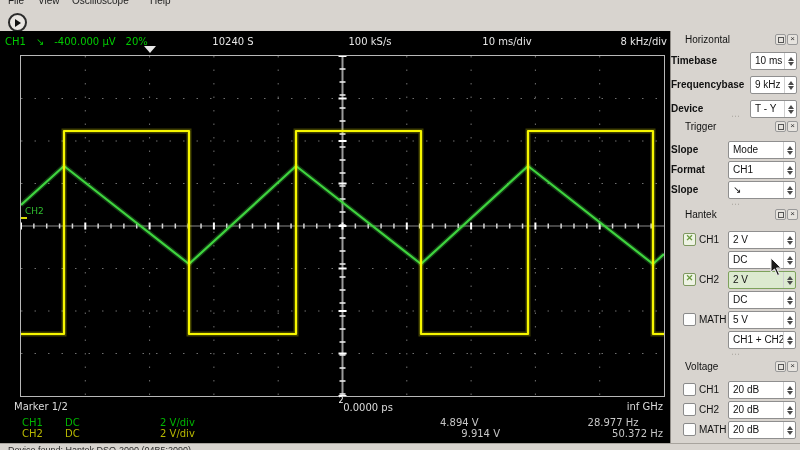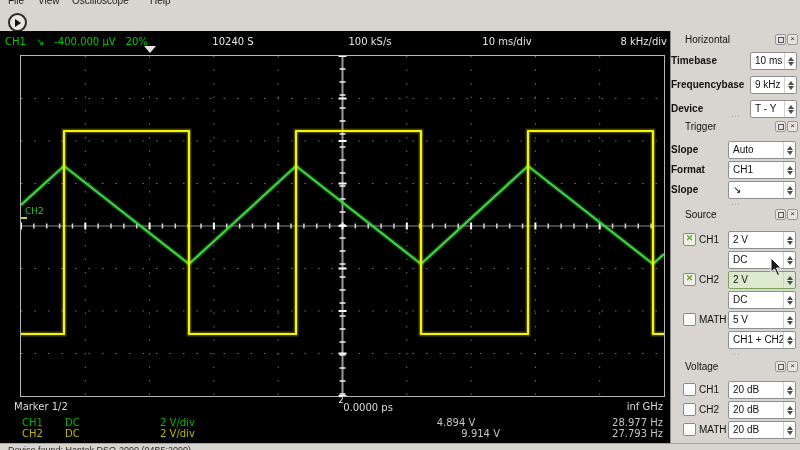--- a/index.html
+++ b/index.html
@@ -193,29 +193,29 @@
     <div class="marker2">2</div>
 
     <div class="bb" style="left:14px;top:370px">Marker 1/2</div>
     <div class="bb" style="left:328px;top:371px;width:80px;text-align:center">0.0000 ps</div>
     <div class="bb" style="left:563px;top:370px;width:100px;text-align:right">inf GHz</div>
 
     <div>
       <span class="bb" style="left: 22px; top: 386px; color: rgb(0, 180, 0);">CH1</span>
       <span class="bb" style="left: 65px; top: 386px; color: rgb(0, 180, 0);">DC</span>
       <span class="bb" style="left: 160px; top: 386px; color: rgb(0, 180, 0);">2 V/div</span>
-      <span class="bb gray" style="left:416px;top:386px;width:80px;text-align:center">4.894 V</span>
-      <span class="bb gray" style="left:563px;top:386px;width:100px;text-align:right">28.977 Hz</span>
+      <span class="bb gray" style="left:440px;top:386px;width:80px;text-align:left">4.894 V</span>
+      <span class="bb gray" style="left:563px;top:386px;width:100px;text-align:center">28.977 Hz</span>
     </div>
     <div>
       <span class="bb" style="left: 22px; top: 397px; color: rgb(184, 184, 0);">CH2</span>
       <span class="bb" style="left: 65px; top: 397px; color: rgb(184, 184, 0);">DC</span>
       <span class="bb" style="left: 160px; top: 397px; color: rgb(184, 184, 0);">2 V/div</span>
       <span class="bb gray" style="left:420px;top:397px;width:80px;text-align:right">9.914 V</span>
-      <span class="bb gray" style="left:563px;top:397px;width:100px;text-align:right">27.793 Hz</span>
+      <span class="bb gray" style="left:563px;top:397px;width:100px;text-align:right">50.372 Hz</span>
     </div>
   </div>
 
   <div class="sidebar">
 
     <div>
       <div class="ptitle" style="top:3px">Horizontal</div>
       <div class="pbtn pbtn-float" style="left:104px;top:3px"></div>
       <div class="pbtn pbtn-close" style="left:116px;top:3px"></div>
       <div class="slabel" style="top:24px">Timebase</div>
@@ -244,21 +244,21 @@
       </div>
       <div class="splitter" style="top:84px">⋯</div>
     </div>
 
     <div>
       <div class="ptitle" style="top:90px">Trigger</div>
       <div class="pbtn pbtn-float" style="left:104px;top:90px"></div>
       <div class="pbtn pbtn-close" style="left:116px;top:90px"></div>
       <div class="slabel" style="top:113px">Slope</div>
       <div class="spin" style="left:57px;top:110px;width:66px">
-        <span class="txt">Auto</span>
+        <span class="txt">Mode</span>
         <span class="arrows">
             <i class="up"></i>
             <i class="dn"></i>
           </span>
       </div>
       <div class="slabel" style="top:133px">Format</div>
       <div class="spin" style="left:57px;top:130px;width:66px">
         <span class="txt">CH1</span>
         <span class="arrows">
             <i class="up"></i>
@@ -270,21 +270,21 @@
         <span class="txt">↘</span>
         <span class="arrows">
             <i class="up"></i>
             <i class="dn"></i>
           </span>
       </div>
       <div class="splitter" style="top:172px">⋯</div>
     </div>
 
     <div>
-      <div class="ptitle" style="top:178px">Source</div>
+      <div class="ptitle" style="top:178px">Hantek</div>
       <div class="pbtn pbtn-float" style="left:104px;top:178px"></div>
       <div class="pbtn pbtn-close" style="left:116px;top:178px"></div>
 
       <div class="checkbox checked" style="top:202px">
           <span class="mark">✕</span>
         </div>
       <div class="clabel" style="top:203px">CH1</div>
       <div class="spin" style="left:57px;top:200px;width:66px">
         <span class="txt">2 V</span>
         <span class="arrows">

